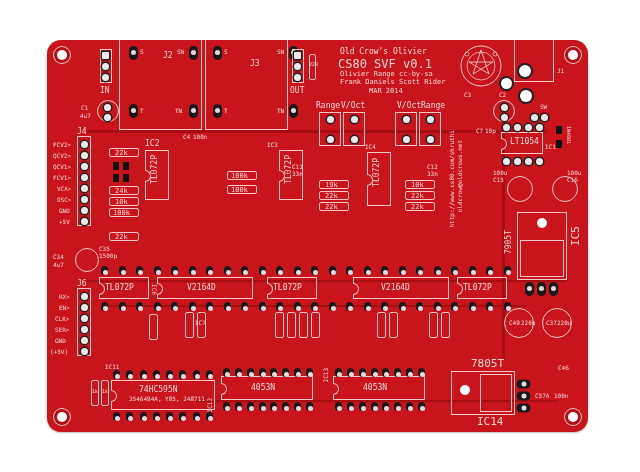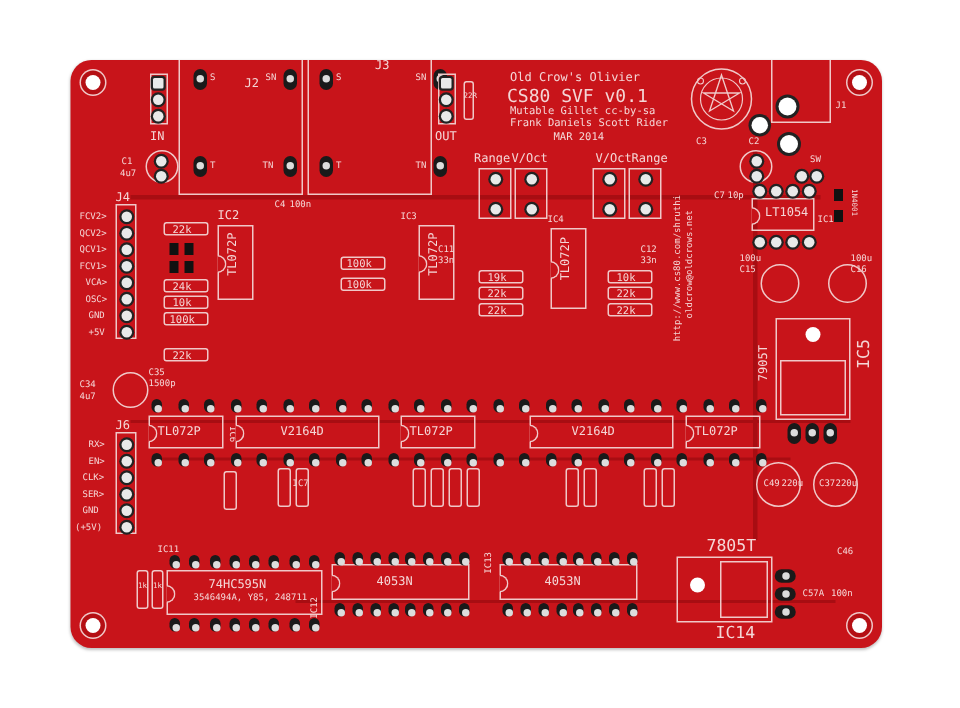--- a/index.html
+++ b/index.html
@@ -45,21 +45,21 @@
   <div class="oval" style="left:82px;top:6px;"></div>
   <div class="oval" style="left:142px;top:6px;"></div>
   <div class="oval" style="left:82px;top:64px;"></div>
   <div class="oval" style="left:142px;top:64px;"></div>
   <span class="abs silk lbl" style="left:93px;top:9px;">S</span>
   <span class="abs silk lbl" style="left:130px;top:9px;">SN</span>
   <span class="abs silk lbl" style="left:93px;top:68px;">T</span>
   <span class="abs silk lbl" style="left:128px;top:68px;">TN</span>
 
   <div class="outline" style="left:158px;top:-2px;width:83px;height:92px;"></div>
-  <span class="abs silk lblm" style="left:203px;top:0;">J3</span>
+  <span class="abs silk lblm" style="left:203px;top:20px;">J3</span>
   <div class="oval" style="left:166px;top:6px;"></div>
   <div class="oval" style="left:242px;top:6px;"></div>
   <div class="oval" style="left:166px;top:64px;"></div>
   <div class="oval" style="left:242px;top:64px;"></div>
   <span class="abs silk lbl" style="left:177px;top:9px;">S</span>
   <span class="abs silk lbl" style="left:230px;top:9px;">SN</span>
   <span class="abs silk lbl" style="left:177px;top:68px;">T</span>
   <span class="abs silk lbl" style="left:230px;top:68px;">TN</span>
 
   <div class="outline" style="left:53px;top:9px;width:12px;height:34px;"></div>
@@ -77,21 +77,21 @@
   <span class="abs silk" style="left:262px;top:22px;font-size:5px;">22R</span>
 
   <div class="cap" style="left:50px;top:60px;width:22px;height:22px;"></div>
   <div class="pad" style="left:57px;top:64px;"></div>
   <div class="pad" style="left:57px;top:74px;"></div>
   <span class="abs silk lbl" style="left:34px;top:65px;">C1</span>
   <span class="abs silk lbl" style="left:33px;top:73px;">4u7</span>
 
   <span class="abs silk" style="left:293px;top:8px;font-size:8px;">Old Crow's Olivier</span>
   <span class="abs silk" style="left:291px;top:18px;font-size:12px;">CS80 SVF v0.1</span>
-  <span class="abs silk" style="left:293px;top:31px;font-size:7px;">Mutable Gillet cc-by-sa</span>
+  <span class="abs silk" style="left:293px;top:31px;font-size:7px;">Olivier Range cc-by-sa</span>
   <span class="abs silk" style="left:293px;top:39px;font-size:7px;">Frank Daniels Scott Rider</span>
   <span class="abs silk" style="left:322px;top:48px;font-size:7px;">MAR 2014</span>
 
   <svg class="abs" style="left:412px;top:4px;" width="44" height="44" viewBox="0 0 44 44">
     <circle cx="22" cy="22" r="20" fill="none" stroke="#f0c8c8" stroke-width="1"></circle>
     <circle cx="22" cy="22" r="14" fill="none" stroke="#f0c8c8" stroke-width="0.8"></circle>
     <path d="M22 6 L30 30 L10 18 L34 18 L14 30 Z" fill="none" stroke="#f0c8c8" stroke-width="0.9"></path>
     <circle cx="8" cy="10" r="2" fill="none" stroke="#f0c8c8" stroke-width="0.7"></circle>
     <circle cx="36" cy="10" r="2" fill="none" stroke="#f0c8c8" stroke-width="0.7"></circle>
   </svg>

